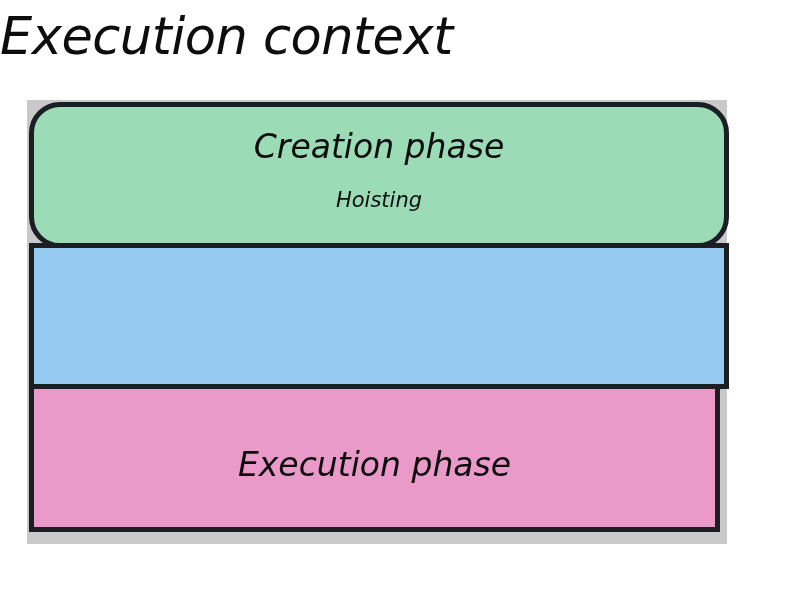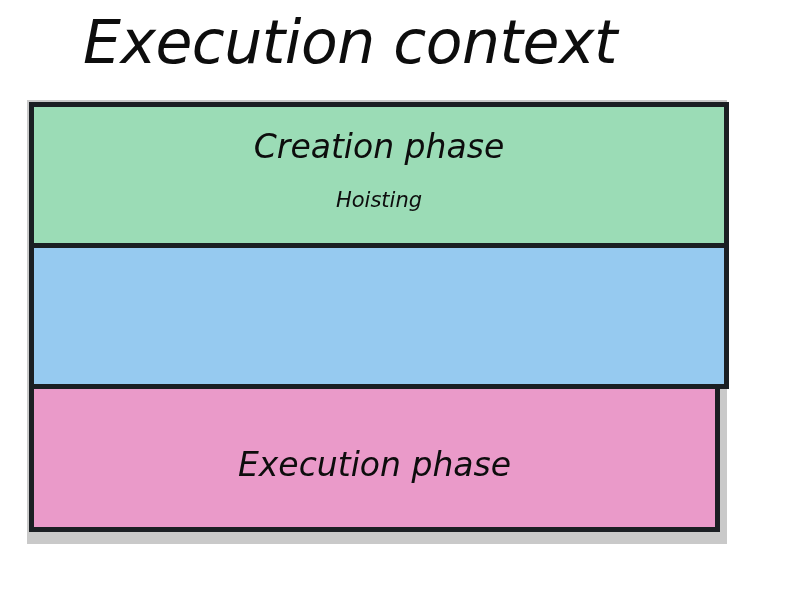--- a/index.html
+++ b/index.html
@@ -22,23 +22,22 @@
     height: 611px;
     background: #ffffff;
   }
 
   
   .slide-title {
     position: absolute;
     left: 0;
     top: 8px;
     width: 700px;
-    text-align: center;
     font-family: "DejaVu Sans", sans-serif;
-    font-size: 60px;
+    font-size: 51px;
     font-weight: 400;
     font-style: italic;
     letter-spacing: -0.5px;
     color: #0d0d0d;
     white-space: nowrap;
     line-height: 1.15;
   }
 
   
   .diagram {
@@ -79,20 +78,21 @@
     white-space: nowrap;
     line-height: 1.1;
   }
 
   
   .band-creation {
     top: 0;
     width: 700px;
     height: 146px;
     background: #9bdcb6;
+    border-radius: 31px;
   }
   .band-creation .title-text {
     top: 22px;
     font-size: 33px;
     padding-right: 135px;
   }
   .band-creation .sub-text {
     top: 82px;
     font-size: 21px;
     padding-right: 140px;

